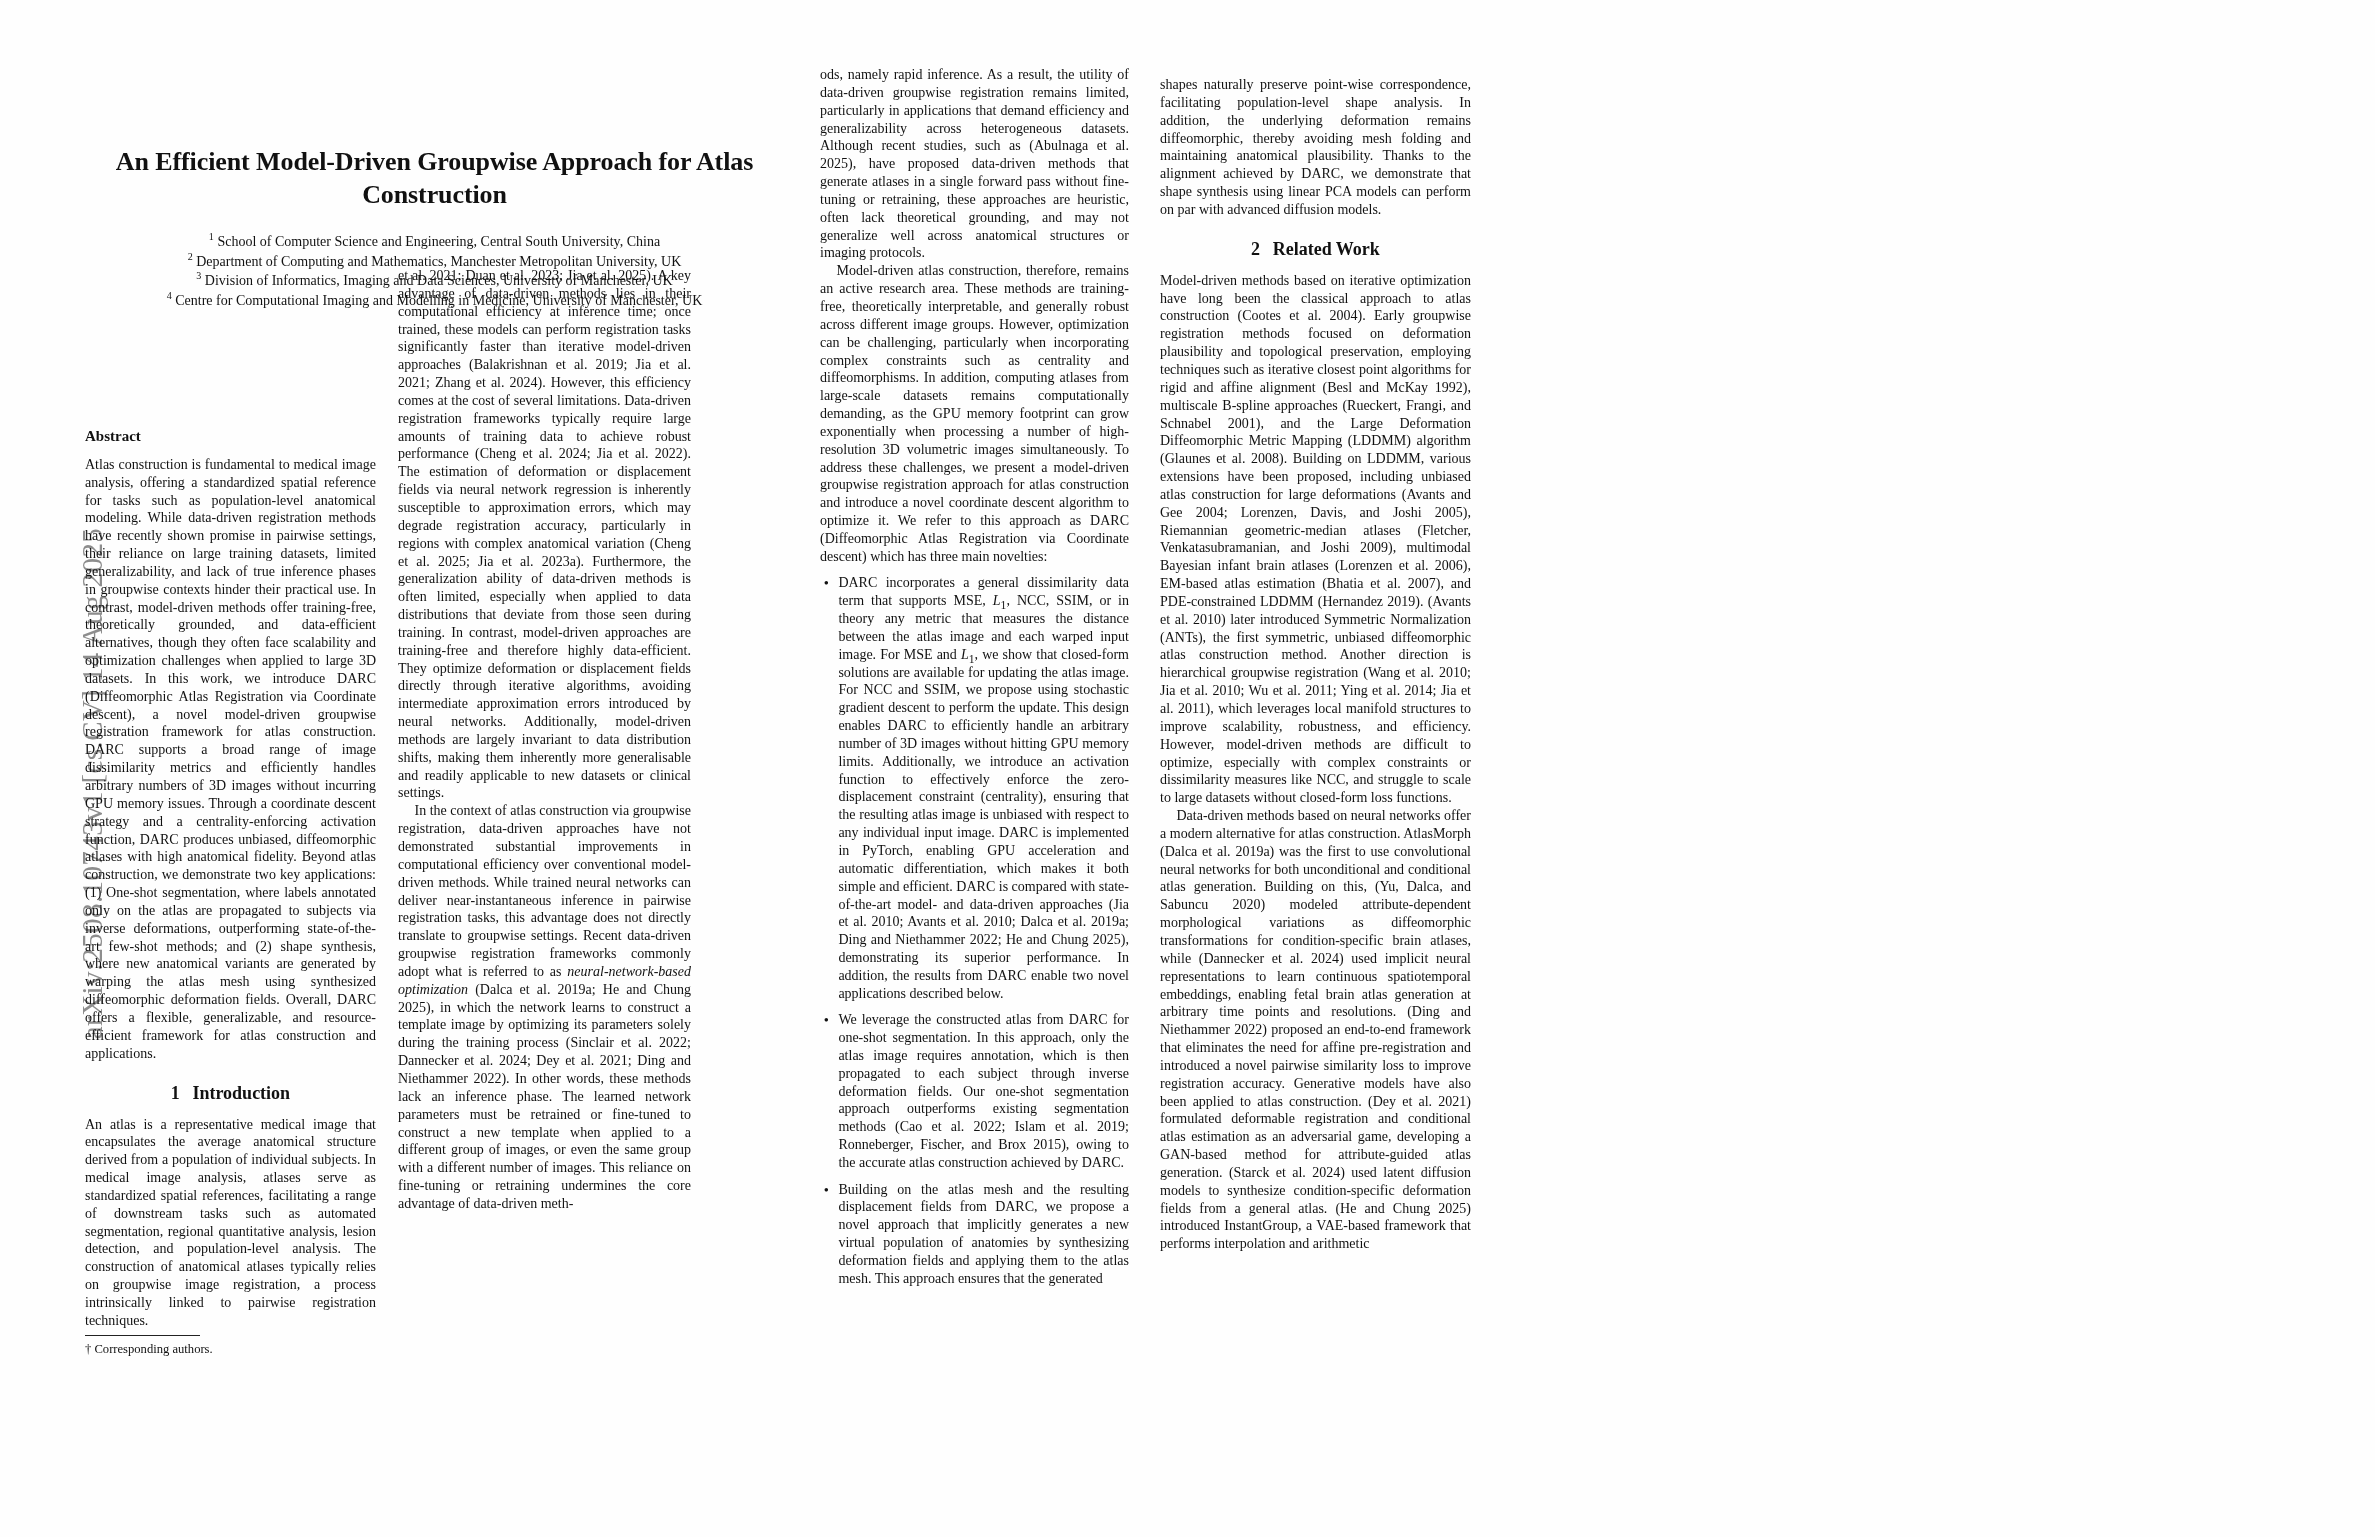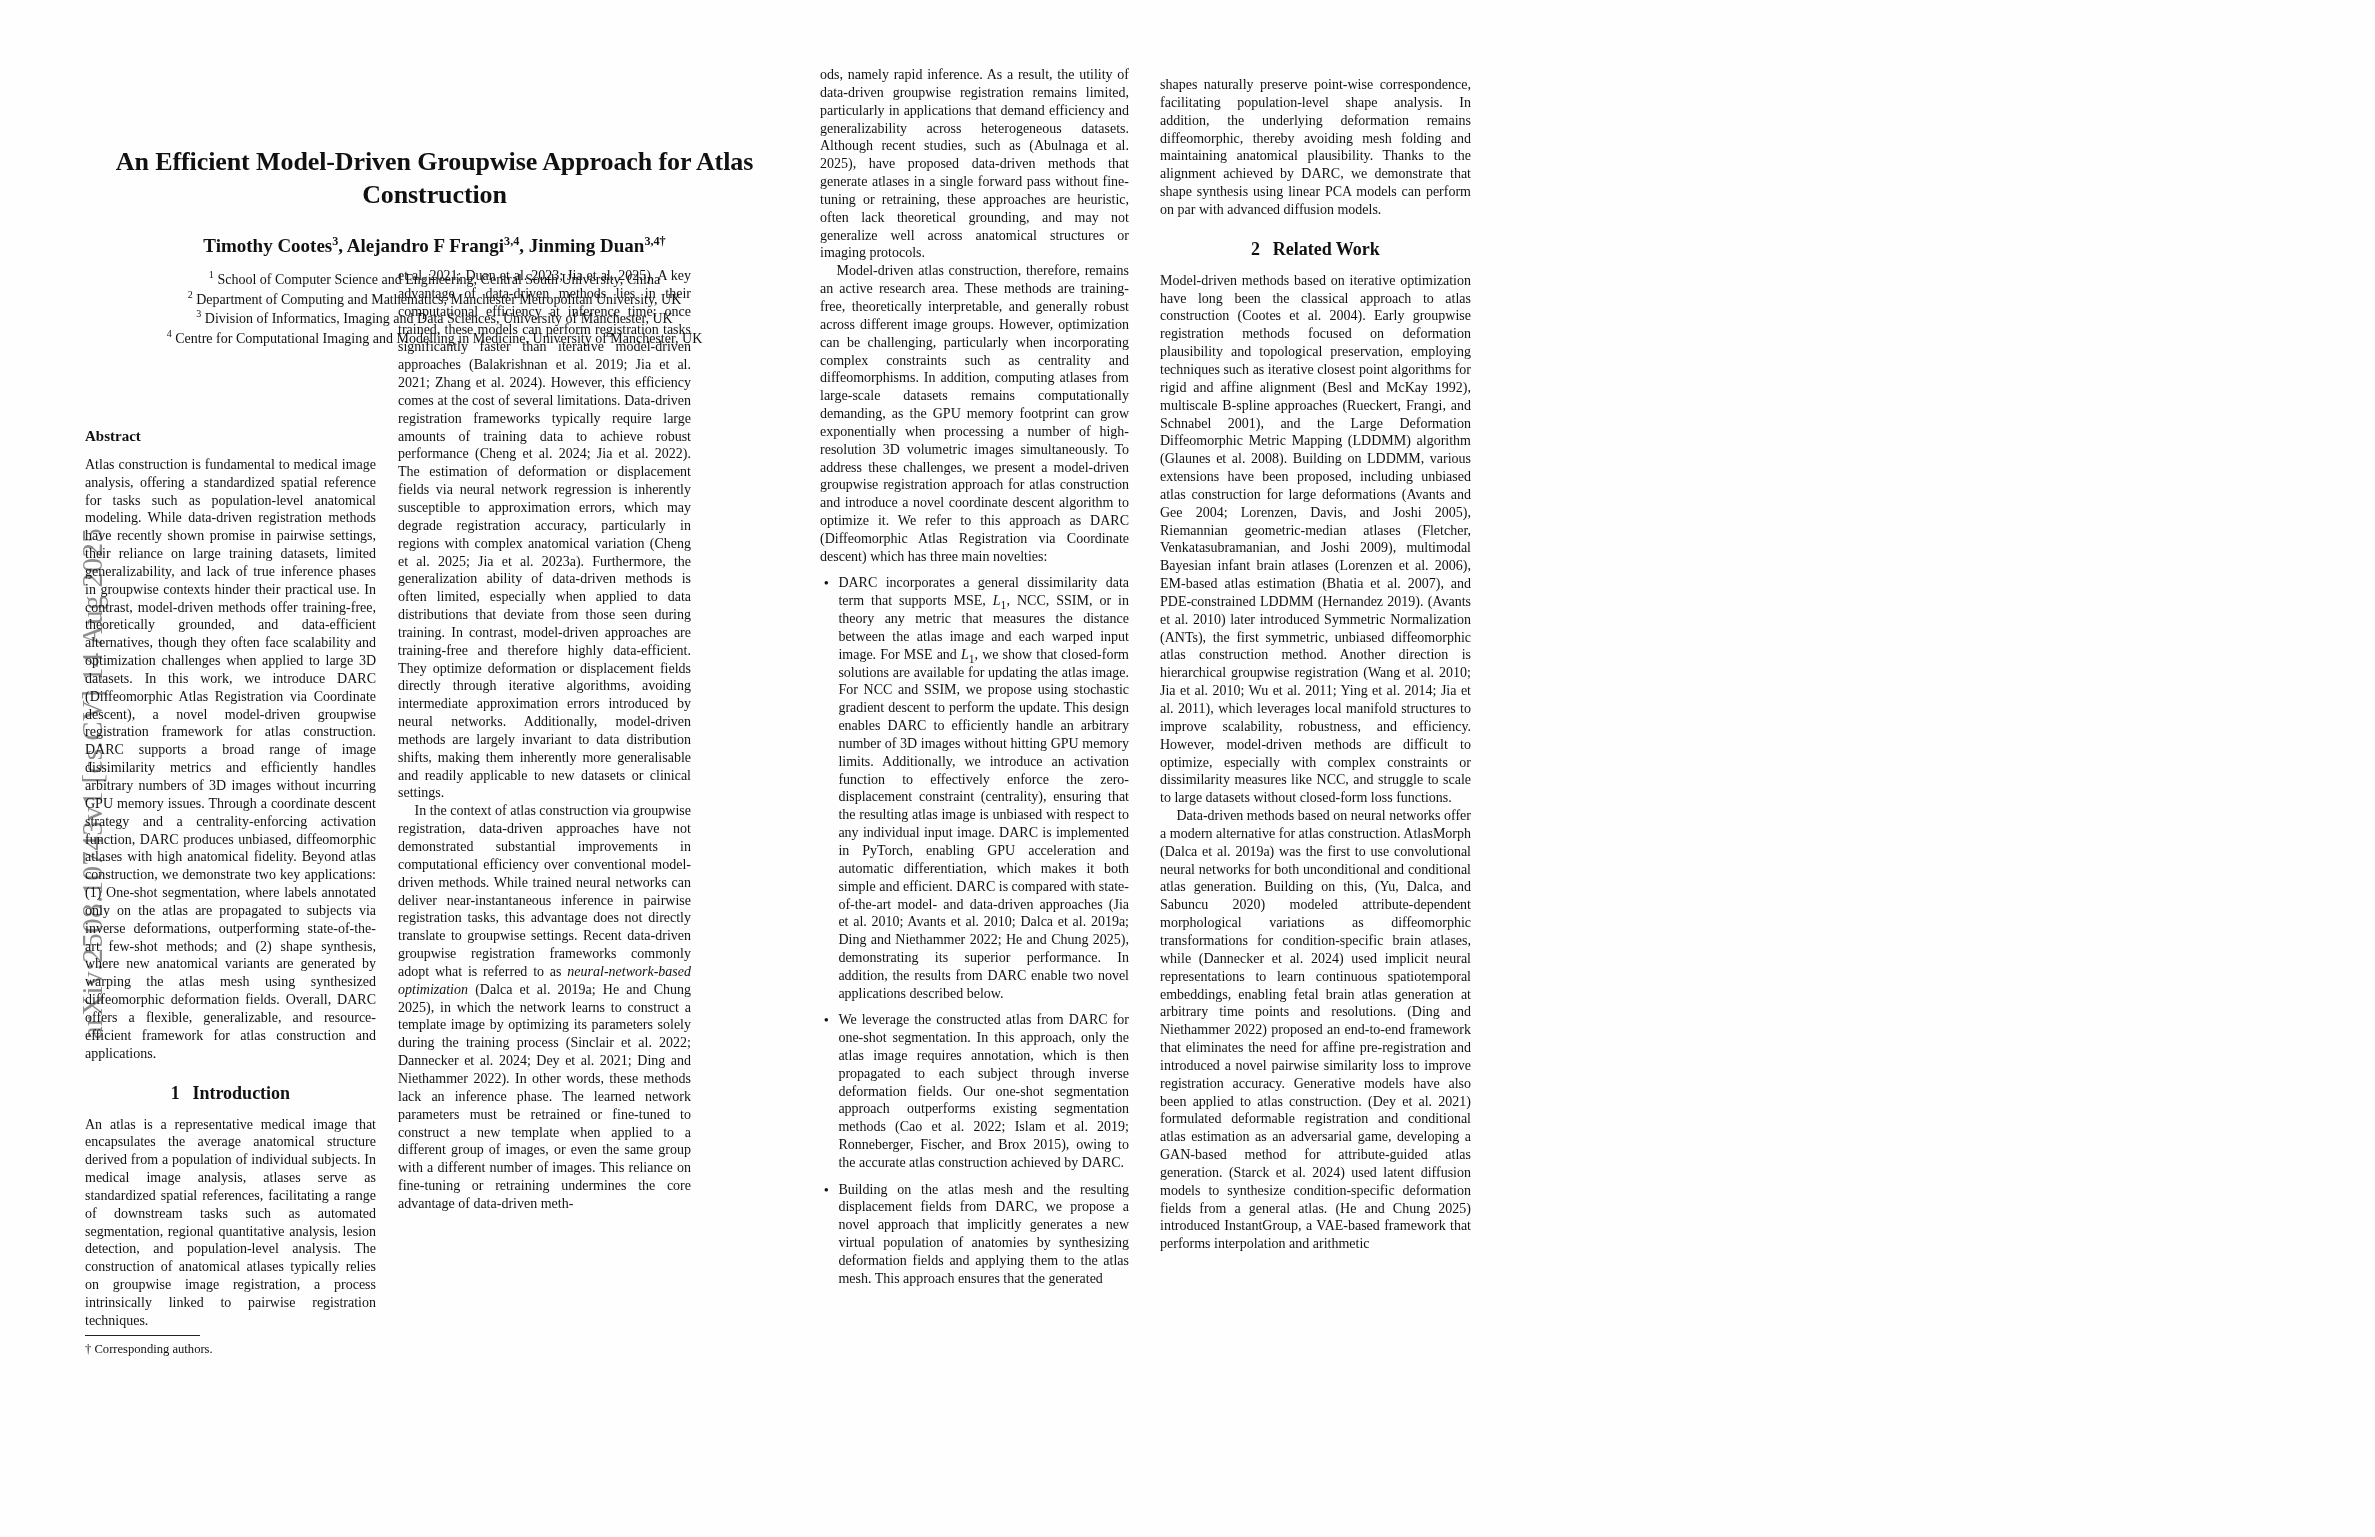--- a/index.html
+++ b/index.html
@@ -144,23 +144,20 @@
 </head>
 <body>
 
 <div class="page">
 
   <div class="arxiv-stamp">arXiv:2508.10743v1  [cs.CV]  14 Aug 2025</div>
 
   <div class="header">
     <h1 class="paper-title">An Efficient Model-Driven Groupwise Approach for Atlas Construction</h1>
     <div class="authors">
-      <div>
-        Timothy Cootes<sup>3</sup>, Alejandro F Frangi<sup>3,4</sup>, Jinming Duan<sup>3,4†</sup>
-      </div>
     </div>
     <div class="affiliations">
       <div><sup>1</sup> School of Computer Science and Engineering, Central South University, China</div>
       <div><sup>2</sup> Department of Computing and Mathematics, Manchester Metropolitan University, UK</div>
       <div><sup>3</sup> Division of Informatics, Imaging and Data Sciences, University of Manchester, UK</div>
       <div><sup>4</sup> Centre for Computational Imaging and Modelling in Medicine, University of Manchester, UK</div>
     </div>
   </div>
 
   <div class="col" id="col1">

